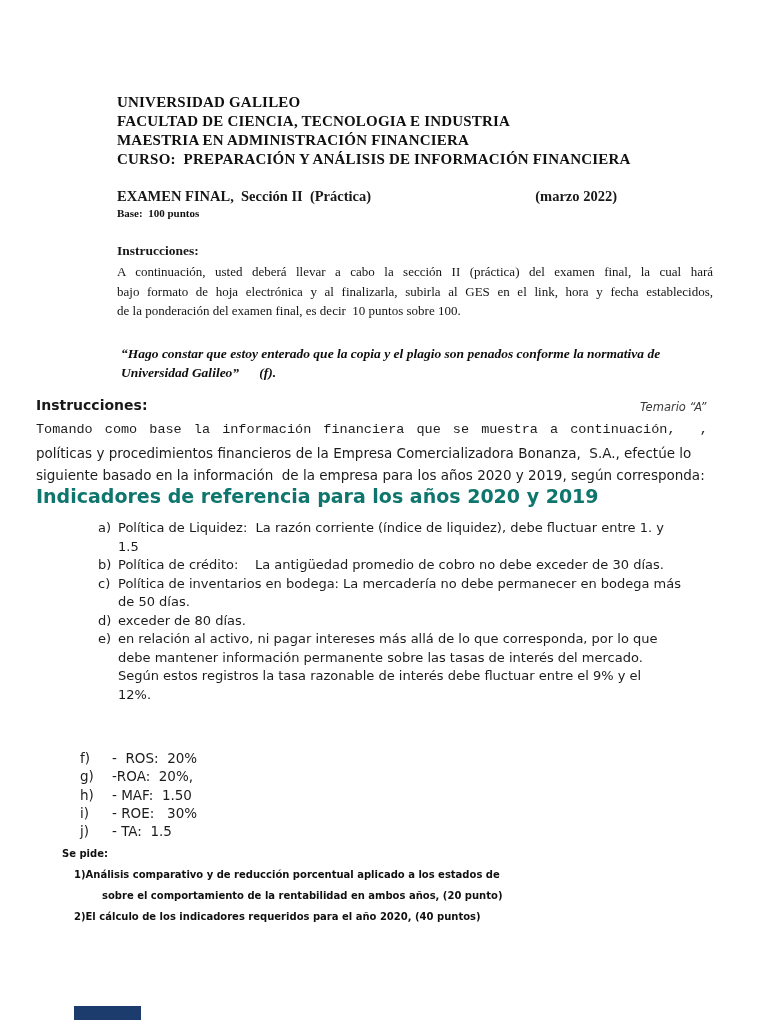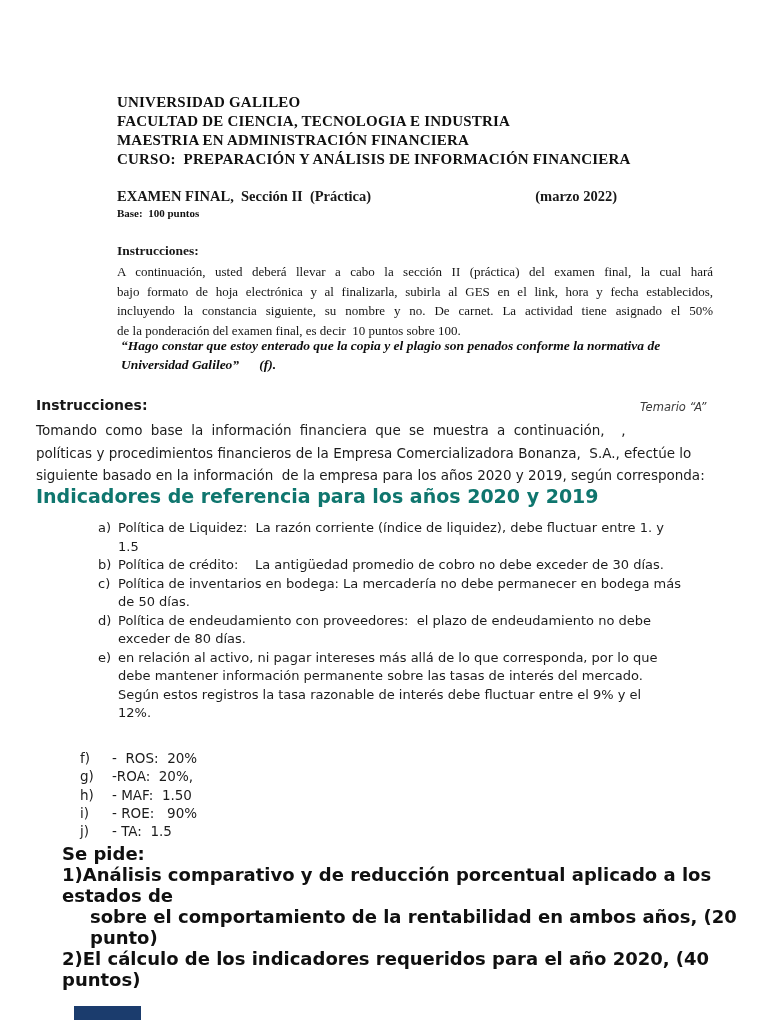--- a/index.html
+++ b/index.html
@@ -18,36 +18,36 @@
   #header{left:117px;top:93px;font-size:15px;line-height:19px;letter-spacing:0.2px;color:#101010;}
   
   #exam-row{left:117px;top:188px;width:500px;font-size:14.5px;}
   #exam-row .right{float:right;}
   #base-line{left:117px;top:207px;font-size:11px;color:#101010;}
   
   #instr1-label{left:117px;top:243px;font-size:13.5px;}
   #para1{left:117px;top:262px;width:596px;font-size:13px;line-height:19.5px;color:#141414;}
   #para1 .jt{text-align:justify;text-align-last:justify;white-space:normal;}
   
-  #oath{left:121px;top:336px;width:590px;font-size:13.5px;line-height:19px;color:#0e0e0e;}
+  #oath{left:121px;top:344px;width:590px;font-size:13.5px;line-height:19px;color:#0e0e0e;}
   
   #instr2-label{left:36px;top:397px;font-size:14px;}
   #temario{left:640px;top:400px;font-size:11.5px;color:#3a3a3a;font-style:italic;}
   #para2{left:36px;top:419px;width:712px;font-size:13.5px;line-height:22.5px;color:#1c1c1c;}
-  #para2 .ws{word-spacing:4px;}
+  #para2 .ws{word-spacing:4px;font-family:Liberation Mono, monospace;}
   
   #ind-title{left:36px;top:485px;font-size:19px;color:#0f766e;}
   #list-ae{left:98px;top:519px;width:618px;font-size:13px;line-height:18.5px;color:#1c1c1c;}
   .li{position:relative;padding-left:20px;}
   .mk{position:absolute;left:0;top:0;}
   #list-fj{left:80px;top:741px;font-size:13.5px;line-height:18.3px;color:#1c1c1c;margin-top:8px;}
   .rmk{display:inline-block;width:32px;}
   
-  #tasks{left:62px;top:843px;font-size:18px;line-height:21px;color:#101010;}
-  #tasks .titem{margin-left:0;}
+  #tasks{left:62px;top:843px;font-size:10px;line-height:21px;color:#101010;}
+  #tasks .titem{margin-left:12px;}
   #tasks .tlx{padding-left:28px;}
   #tasks .tl1 span{white-space:pre-wrap;}
   
   #footer-bar{left:74px;top:1006px;width:67px;height:14px;}
 </style>
 </head>
 <body>
 
 <div id="header" class="abs serif b">
   <div class="ln">UNIVERSIDAD GALILEO</div>
@@ -59,21 +59,20 @@
 <div id="exam-row" class="abs serif b">
   <span class="right ln">(marzo 2022)</span>
   <span class="ln">EXAMEN FINAL,  Sección II  (Práctica)</span>
 </div>
 <div id="base-line" class="abs serif b ln">Base:  100 puntos</div>
 
 <div id="instr1-label" class="abs serif b ln">Instrucciones:</div>
 <div id="para1" class="abs serif">
   <div class="jt">A continuación, usted deberá llevar a cabo la sección II (práctica) del examen final, la cual hará</div>
   <div class="jt">bajo formato de hoja electrónica y al finalizarla, subirla al GES en el link, hora y fecha establecidos,</div>
-  <div class="jt">incluyendo la constancia siguiente, su nombre y no. De carnet. La actividad tiene asignado el 50%</div>
   <div class="ln">de la ponderación del examen final, es decir  10 puntos sobre 100.</div>
 </div>
 
 <div id="oath" class="abs serif b i">
   <div class="ln">“Hago constar que estoy enterado que la copia y el plagio son penados conforme la normativa de</div>
   <div class="ln">Universidad Galileo”      (f).</div>
 </div>
 
 <div id="instr2-label" class="abs sans b ln">Instrucciones:</div>
 <div id="temario" class="abs sans ln">Temario “A”</div>
@@ -95,37 +94,36 @@
     <span class="mk ln">b)</span>
     <div class="ln">Política de crédito:    La antigüedad promedio de cobro no debe exceder de 30 días.</div>
   </div>
   <div class="li">
     <span class="mk ln">c)</span>
     <div class="ln">Política de inventarios en bodega: La mercadería no debe permanecer en bodega más</div>
     <div class="ln">de 50 días.</div>
   </div>
   <div class="li">
     <span class="mk ln">d)</span>
-    <div class="ln">Política de endeudamiento con proveedores:  el plazo de endeudamiento no debe</div>
     <div class="ln">exceder de 80 días.</div>
   </div>
   <div class="li">
     <span class="mk ln">e)</span>
     <div class="ln">en relación al activo, ni pagar intereses más allá de lo que corresponda, por lo que</div>
     <div class="ln">debe mantener información permanente sobre las tasas de interés del mercado.</div>
     <div class="ln">Según estos registros la tasa razonable de interés debe fluctuar entre el 9% y el</div>
     <div class="ln">12%.</div>
   </div>
 </div>
 
 <div id="list-fj" class="abs sans">
   <div><span class="rmk ln">f)</span><span class="ln">-  ROS:  20%</span></div>
   <div><span class="rmk ln">g)</span><span class="ln">-ROA:  20%,</span></div>
   <div><span class="rmk ln">h)</span><span class="ln">- MAF:  1.50</span></div>
-  <div><span class="rmk ln">i)</span><span class="ln">- ROE:   90%</span></div>
+  <div><span class="rmk ln">i)</span><span class="ln">- ROE:   30%</span></div>
   <div><span class="rmk ln">j)</span><span class="ln">- TA:  1.5</span></div>
 </div>
 
 <div id="tasks" class="abs sans b">
   <div class="ln">Se pide:</div>
   <div class="titem">
     <div class="tl1"><span>1)</span><span>Análisis comparativo y de reducción porcentual aplicado a los estados de</span></div>
     <div class="tlx ln">sobre el comportamiento de la rentabilidad en ambos años, (20 punto)</div>
   </div>
   <div class="titem">

